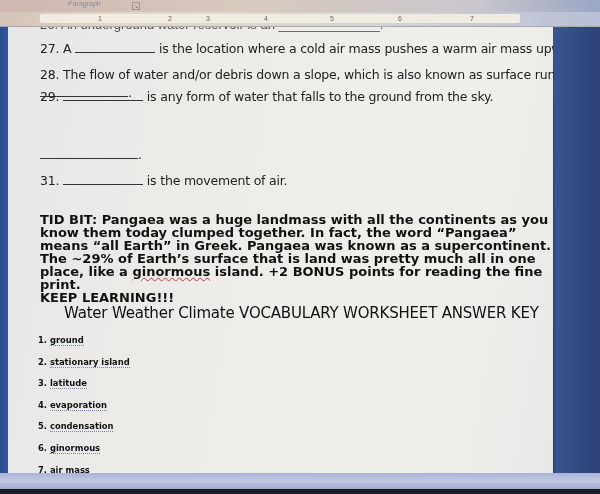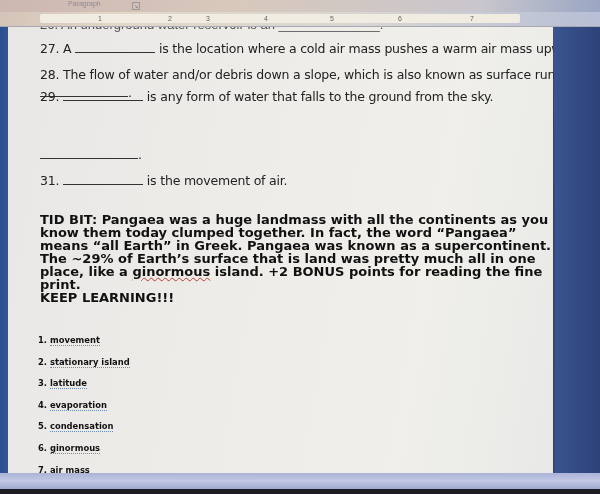--- a/index.html
+++ b/index.html
@@ -130,24 +130,25 @@
     <span>31.</span>
     <span class="blank" style="width:80px"></span>
     <span>is the movement  of air.</span>
   </div>
 
   <div class="tidbit">
     <span>TID BIT:  Pangaea was a huge landmass with all the continents as you know them today clumped together.  In fact, the word “Pangaea” means “all Earth” in Greek.  Pangaea was known as a supercontinent.  The ~29% of Earth’s surface that is land was pretty much all in one place, like a </span><span class="squig">ginormous</span><span> island.   +2 BONUS points for reading the fine print.</span><br>
     <span>KEEP LEARNING!!!</span>
   </div>
 
+  <div class="title">Water Weather Climate VOCABULARY WORKSHEET ANSWER KEY</div>
 
   <div class="answers">
     <div class="answer" style="top:0px">
-      <span>1.</span> <span class="term">movement</span>
+      <span>1.</span> <span class="term">ground</span>
     </div>
     <div class="answer" style="top:22px">
       <span>2.</span> <span class="term">stationary island</span>
     </div>
     <div class="answer" style="top:43px">
       <span>3.</span> <span class="term">latitude</span>
     </div>
     <div class="answer" style="top:65px">
       <span>4.</span> <span class="term">evaporation</span>
     </div>

